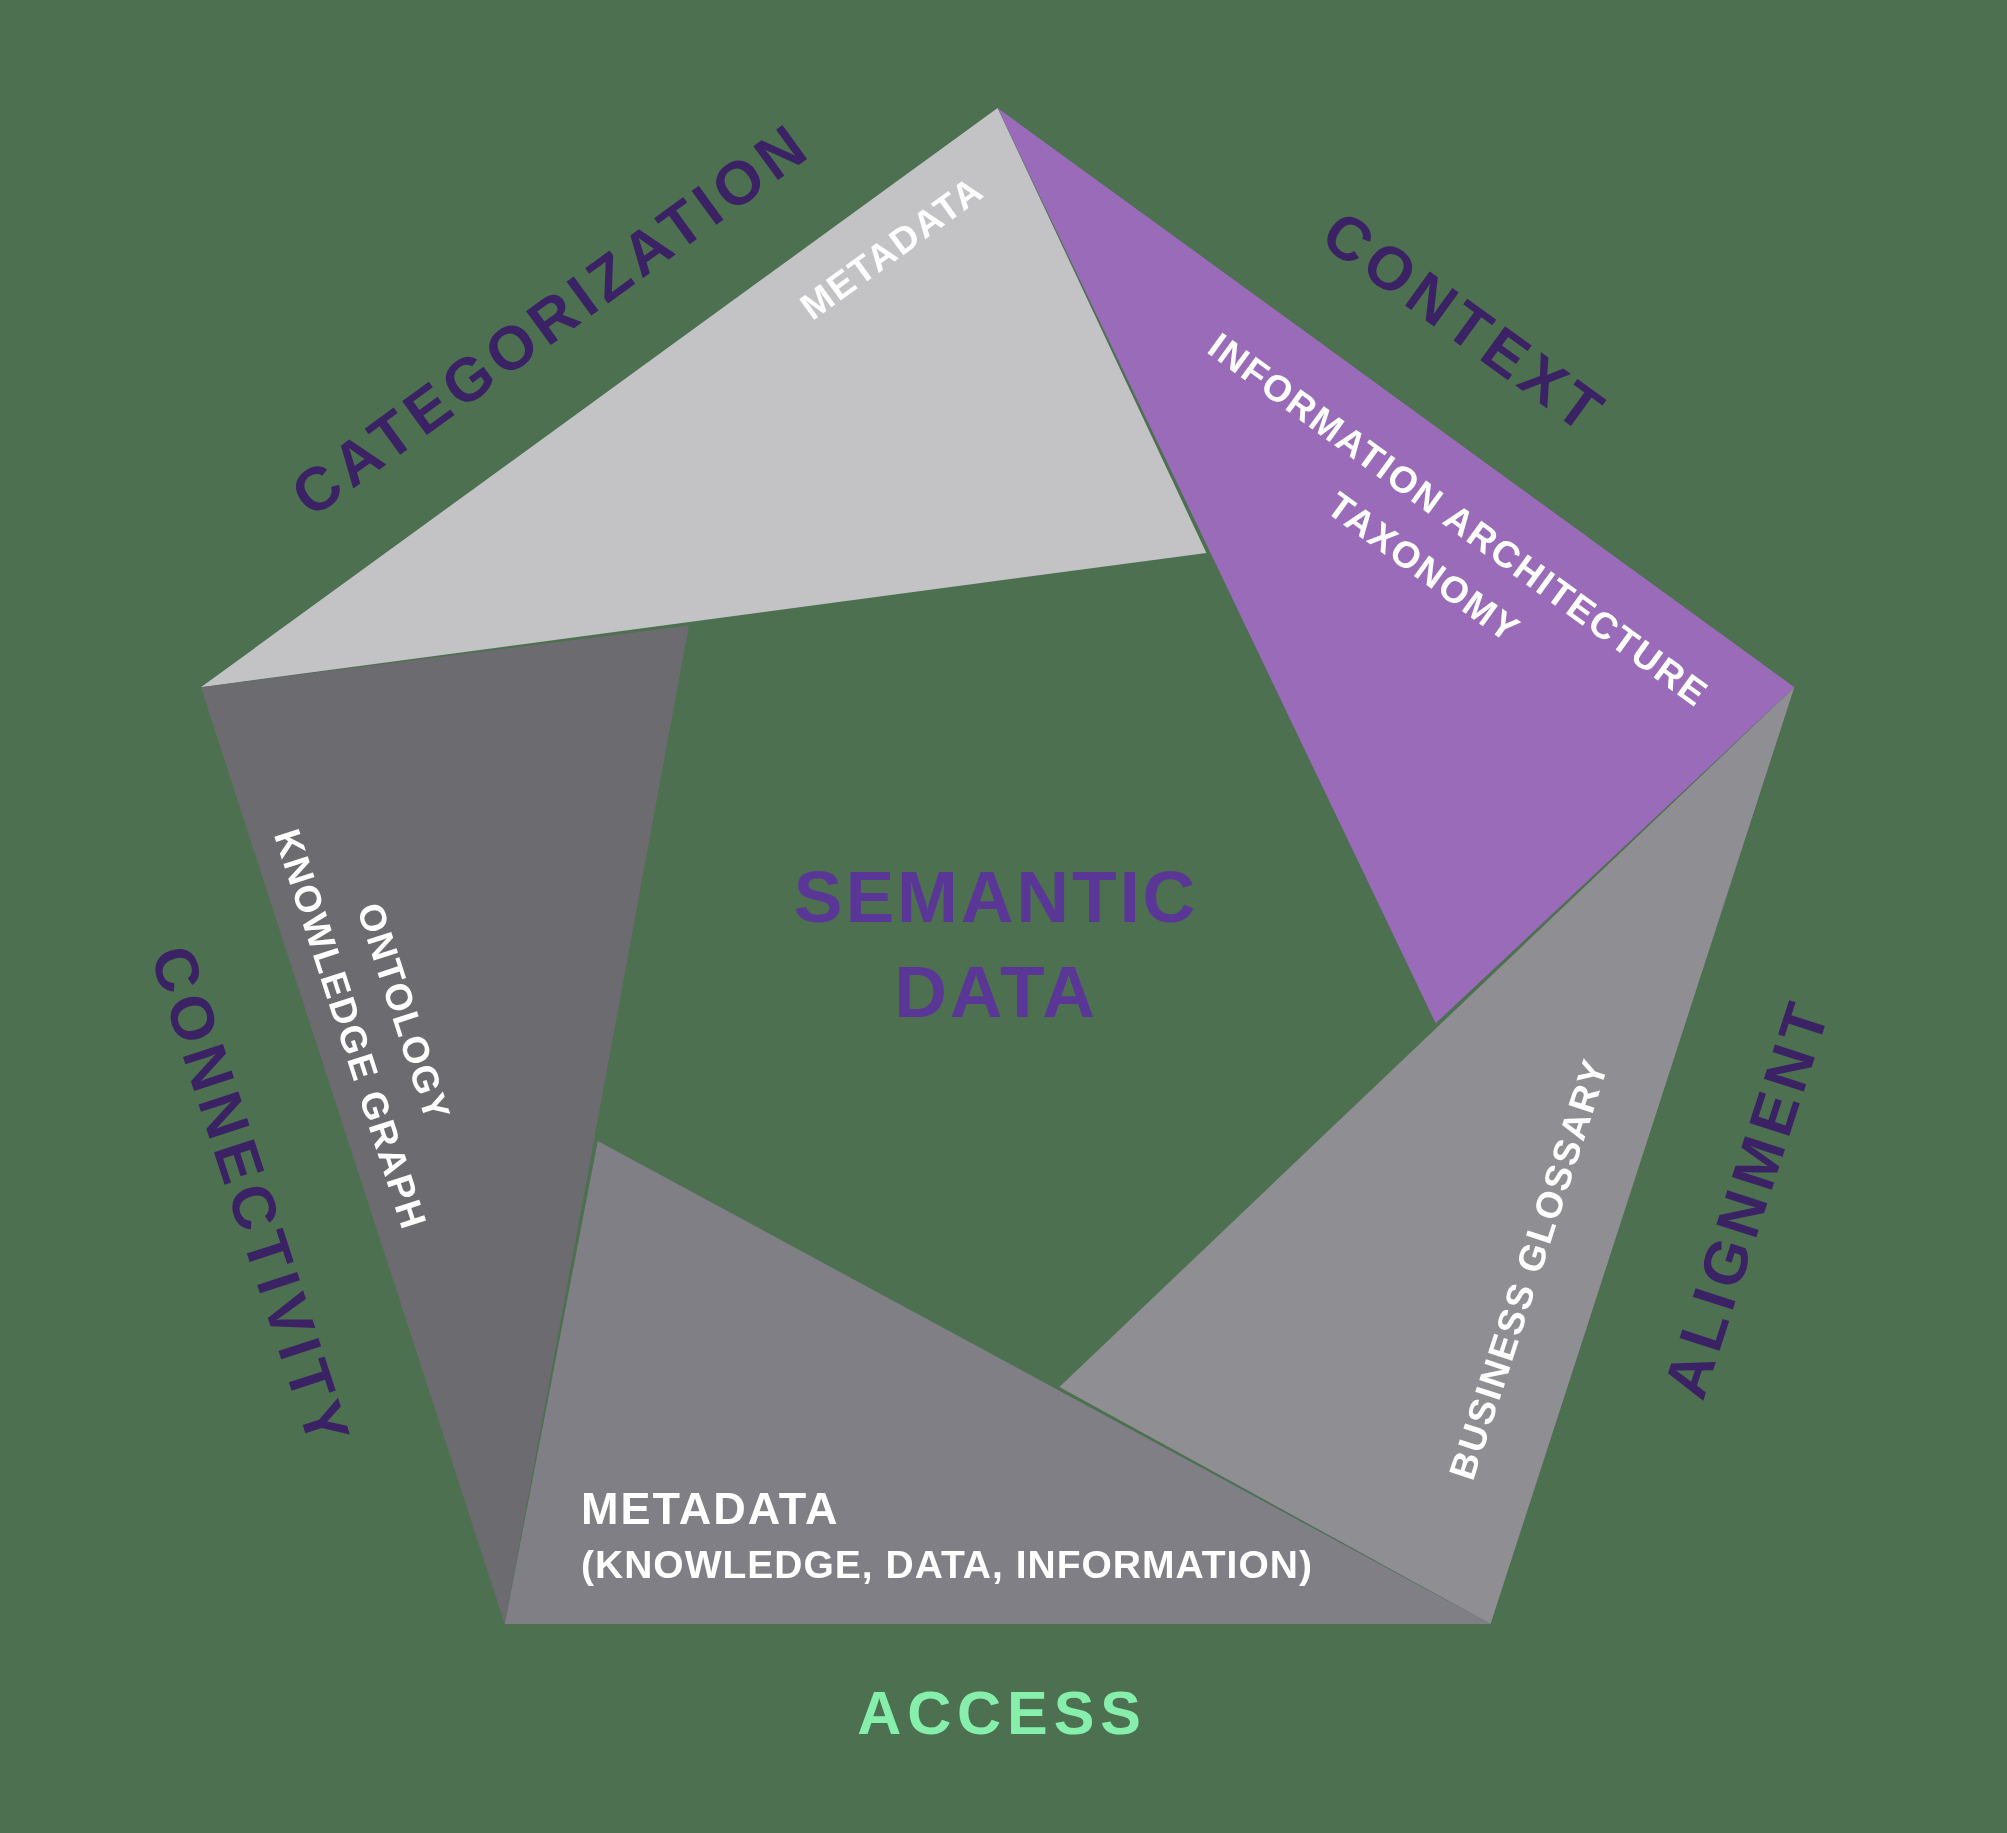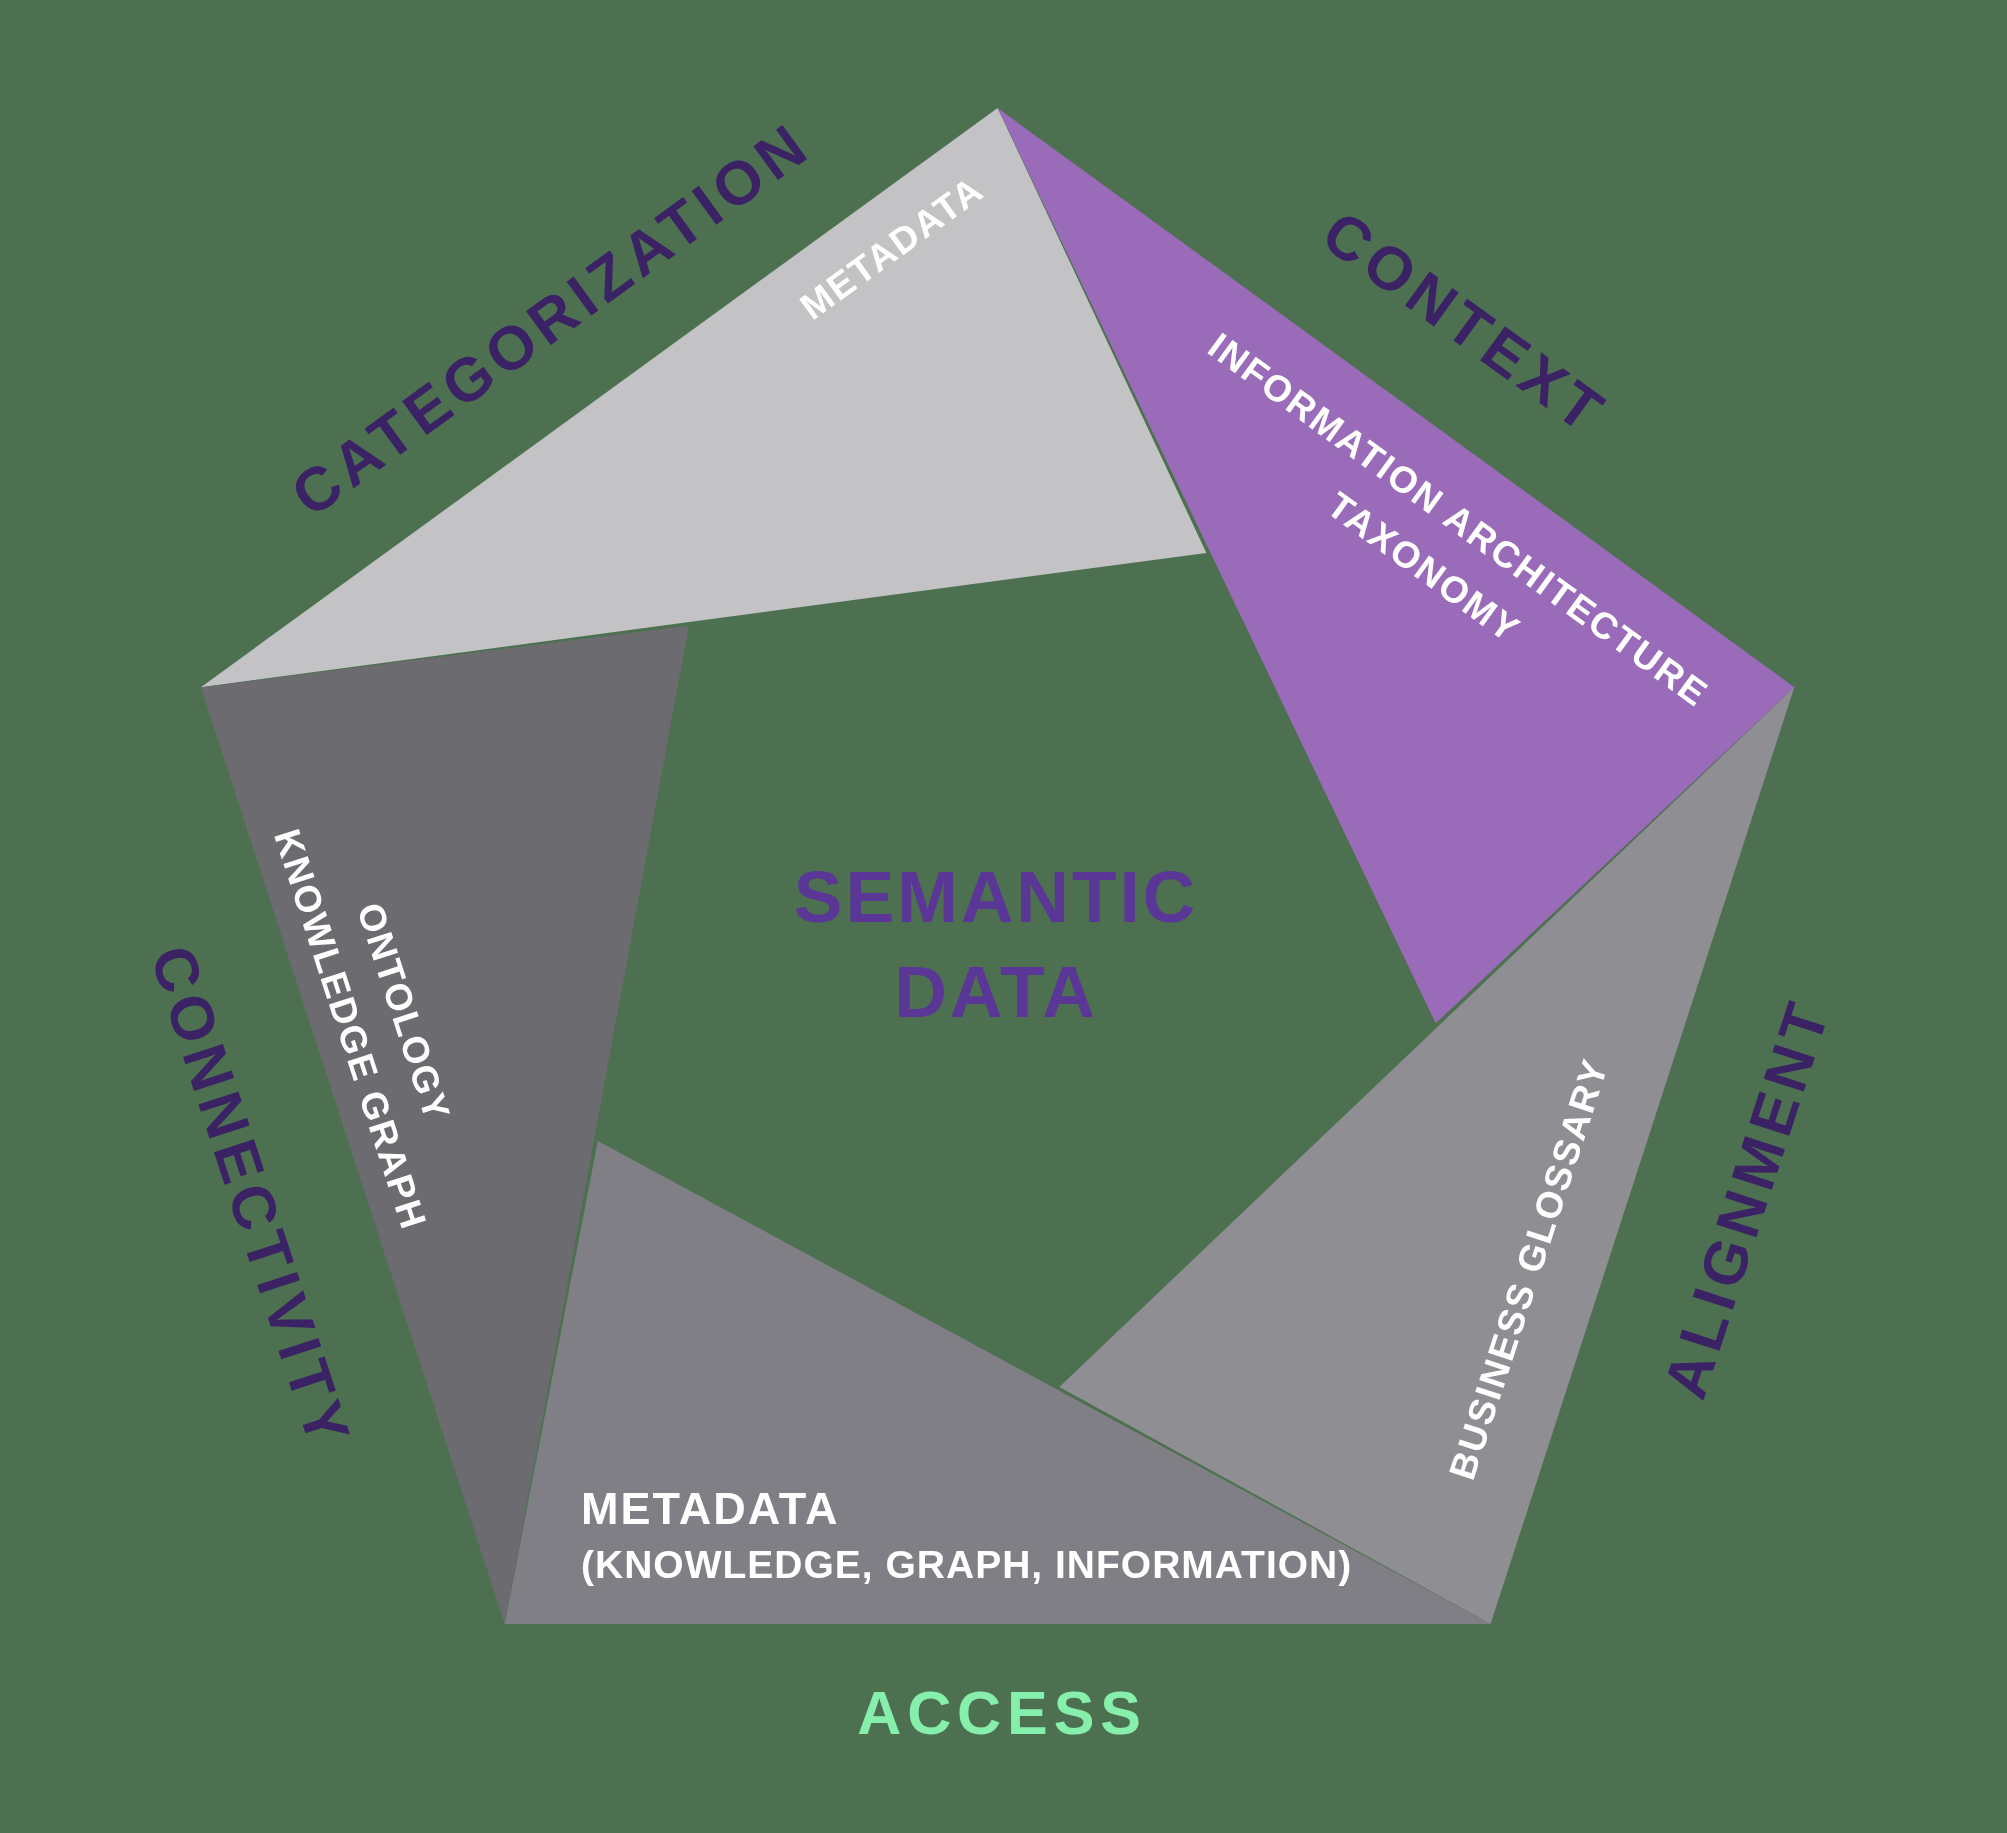--- a/index.html
+++ b/index.html
@@ -80,21 +80,21 @@
 
   <div class="label inner-label rot-p36" style="left: 1441px; top: 544px; color: rgb(255, 255, 255);">
     <div>INFORMATION ARCHITECTURE</div>
     <div>TAXONOMY</div>
   </div>
 
   <div class="label inner-label rot-m72" style="left: 1529px; top: 1269px; color: rgb(255, 255, 255);">BUSINESS GLOSSARY</div>
 
   <div class="content-block" style="color: rgb(255, 255, 255);">
     <div class="content-line1">METADATA</div>
-    <div class="content-line2">(KNOWLEDGE, GRAPH, INFORMATION)</div>
+    <div class="content-line2">(KNOWLEDGE, DATA, INFORMATION)</div>
   </div>
 
   <div class="label inner-label tight rot-p72" style="left: 377px; top: 1021px; color: rgb(255, 255, 255);">
     <div>ONTOLOGY</div>
     <div>KNOWLEDGE GRAPH</div>
   </div>
 
   <div class="title-block" style="color: rgb(90, 54, 150);">
     <div>SEMANTIC</div>
     <div>DATA</div>

